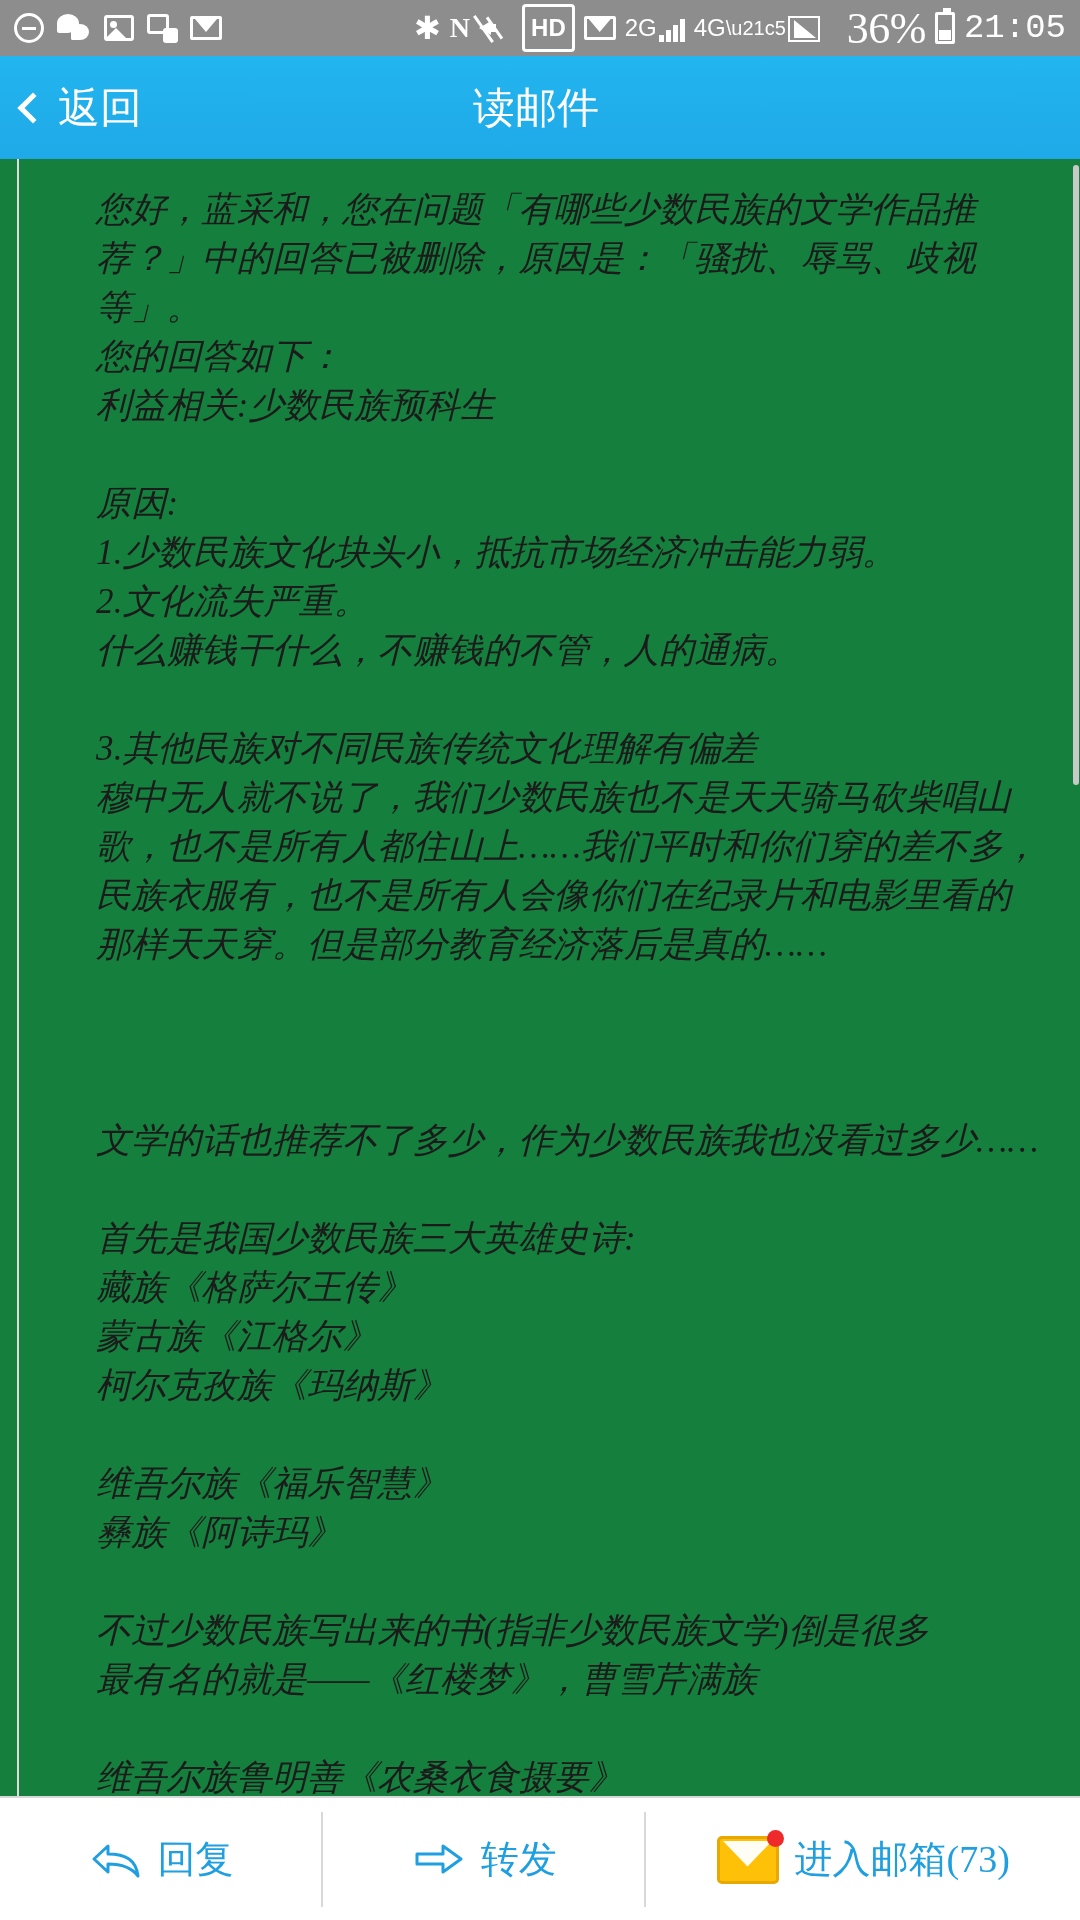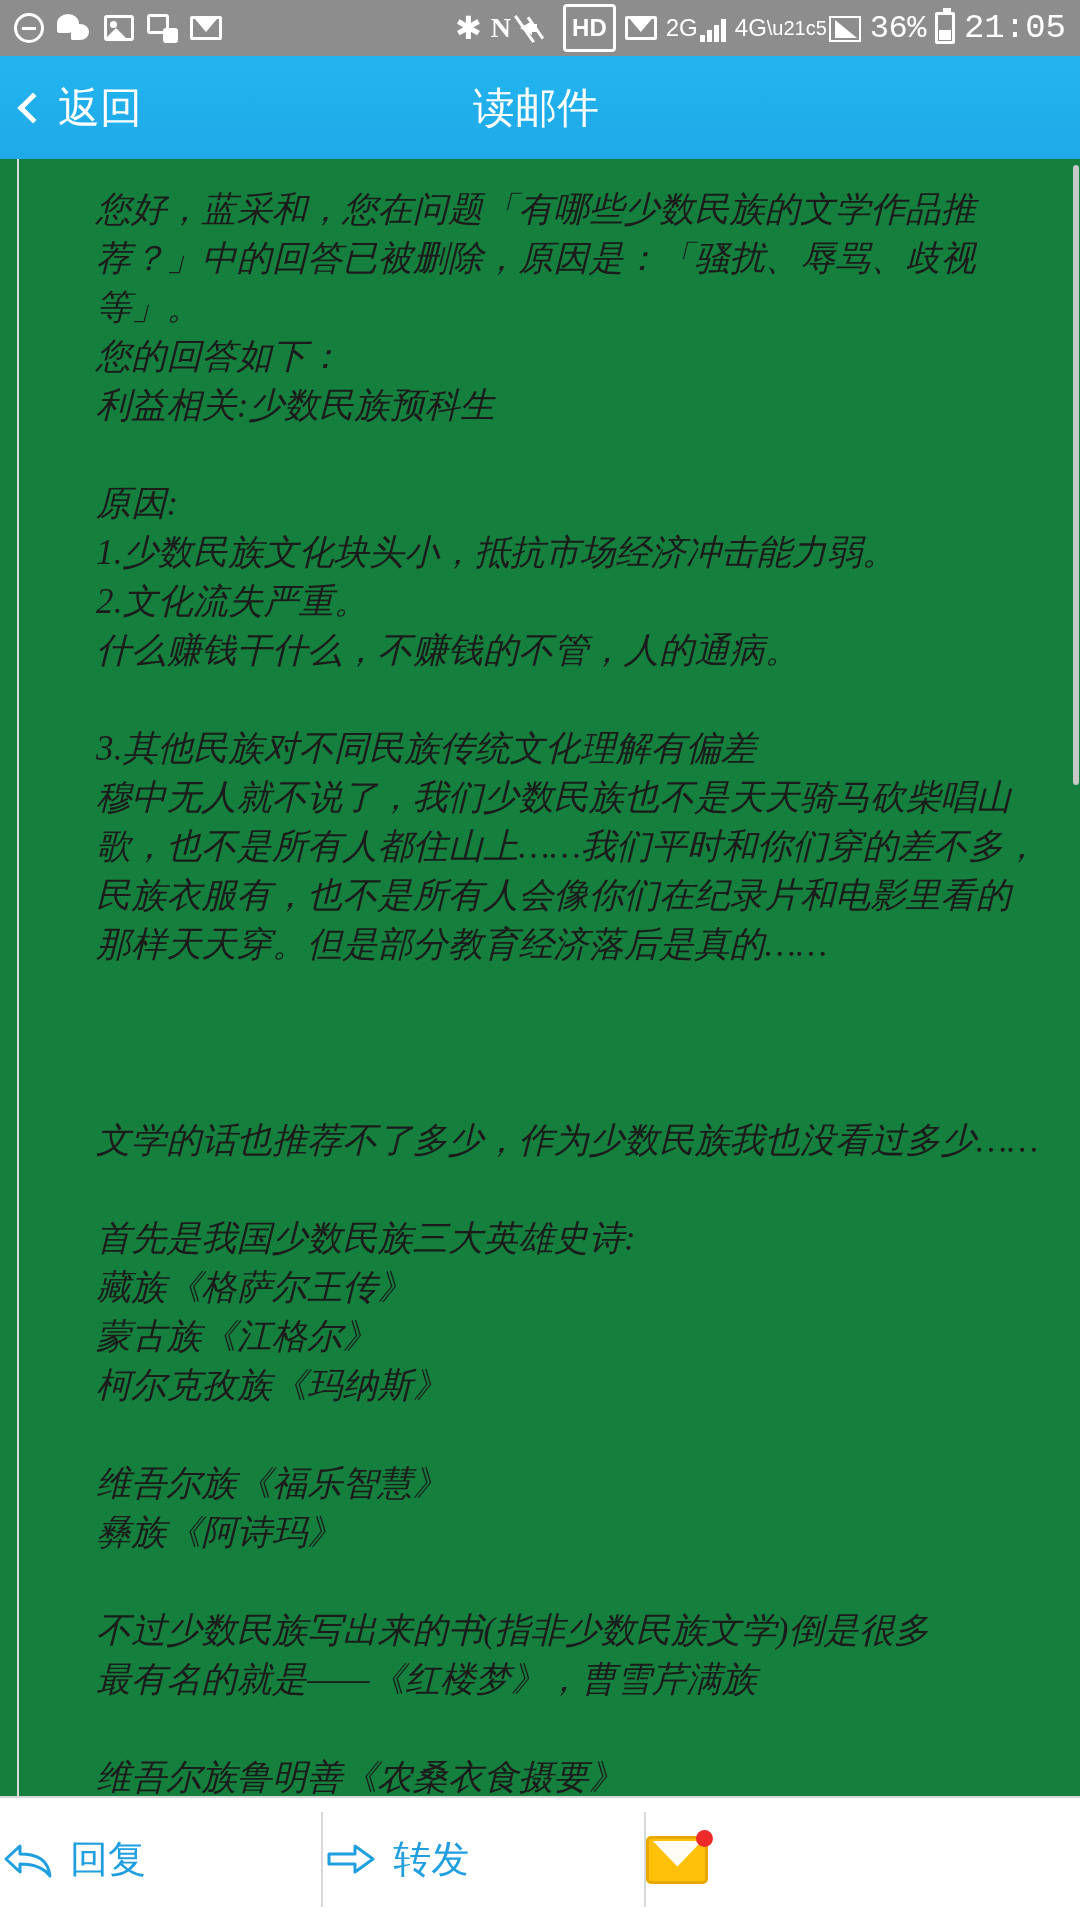--- a/index.html
+++ b/index.html
@@ -96,21 +96,21 @@
   .bars i:nth-child(3) { height: 17px; }
   .bars i:nth-child(4) { height: 23px; }
   .updown { font-size: 20px; line-height: 11px; text-align: center; font-family: "Liberation Sans", sans-serif; }
   .sig-box {
     width: 32px; height: 26px; border: 2px solid #fff; position: relative;
   }
   .sig-box::after {
     content: ""; position: absolute; right: 2px; bottom: 2px; width: 0; height: 0;
     border-left: 22px solid #fff; border-top: 18px solid transparent;
   }
-  .batt-pct { font-size: 32px; font-family: Liberation Mono, monospace; letter-spacing: -0.5px; }
+  .batt-pct { font-size: 44px; font-family: Liberation Serif, serif; letter-spacing: -0.5px; margin-left: 18px; }
   .batt {
     width: 20px; height: 32px; border: 3px solid #fff; border-radius: 2px; position: relative;
   }
   .batt::before {
     content: ""; position: absolute; top: -7px; left: 5px; width: 8px; height: 4px; background: #fff;
   }
   .batt::after {
     content: ""; position: absolute; bottom: 1px; left: 1px; right: 1px; height: 10px; background: #fff;
   }
   .clock { font-size: 34px; font-family: Liberation Mono, monospace; }
@@ -174,21 +174,21 @@
   
   .bottom-bar {
     height: 125px;
     background: #ffffff;
     border-top: 2px solid #d8d8d8;
     display: flex;
     align-items: stretch;
   }
   .bb-item {
     flex: 1 1 0;
-    display: flex; align-items: center; justify-content: flex-start; gap: 16px;
+    display: flex; align-items: center; justify-content: center; gap: 16px;
     cursor: pointer;
     color: #1f9fe0;
     font-size: 38px;
     font-family: "Liberation Serif", serif;
   }
   .bb-sep { width: 2px; background: #d8d8d8; margin: 14px 0; }
   .bb-item.mailbox { flex: 1.35 1 0; }
   .arrow-reply {
     width: 54px; height: 40px; position: relative;
   }
@@ -331,14 +331,15 @@
       </svg>
     </span>
     <span>转发</span>
   </div>
   <div class="bb-sep"></div>
   <div class="bb-item mailbox">
     <span class="env-badge">
       <span class="env"></span>
       <span class="dot"></span>
     </span>
+    <span>进入邮箱(73)</span>
   </div>
 </div>
 
 </body></html>

